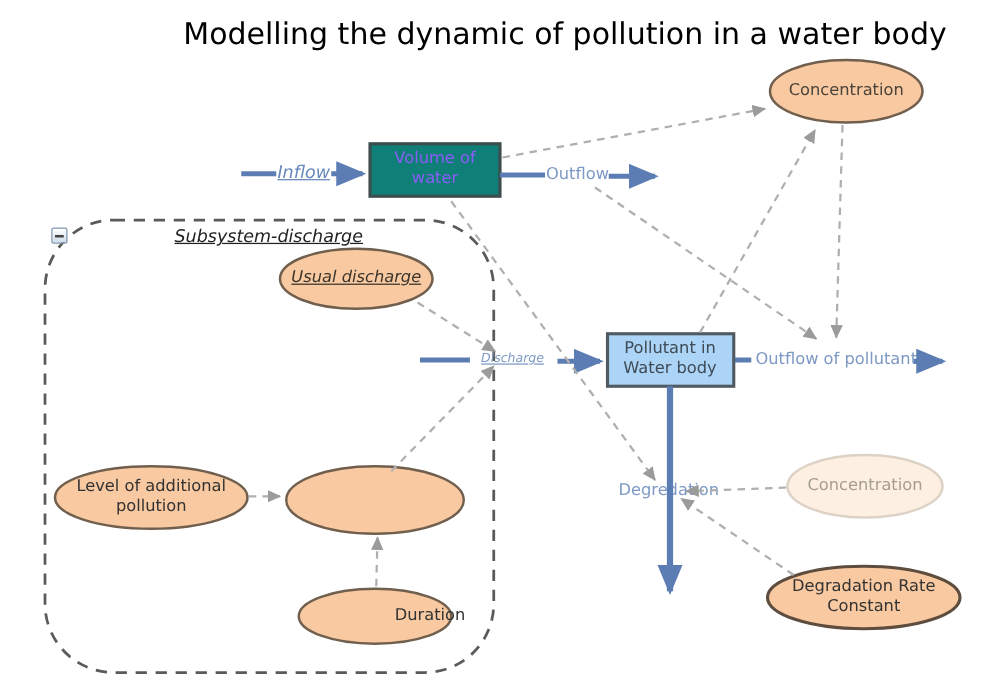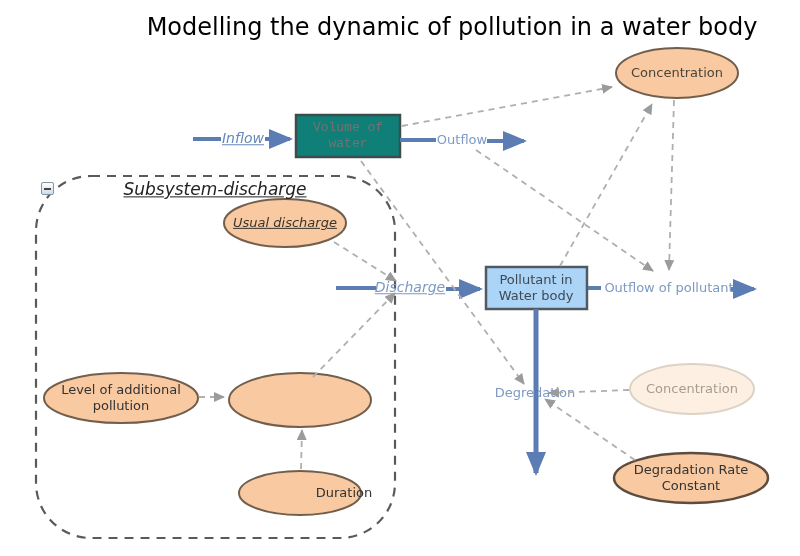--- a/index.html
+++ b/index.html
@@ -21,21 +21,21 @@
   .layer.top{pointer-events:none;}
   .lbl{
     position:absolute;transform:translate(-50%,-50%);
     text-align:center;white-space:nowrap;
     font-size:13px;color:#333;line-height:1.25;z-index:5;
   }
   .lbl .ln{display:block;}
   .title{font-size:24px;color:#000;}
   .comic{font-style:italic;text-decoration:underline;}
   .flowlbl{color:var(--flow-label);}
-  .stocklbl-volume{color:#737373;font-family:Liberation Mono, monospace;}
+  .stocklbl-volume{color:#8b5cf6;}
   .stocklbl-pollutant{color:#3e4a55;}
   .fadedlbl{color:#a69d92;}
   .collapse-icon{
     position:absolute;left:41px;top:182px;width:13px;height:13px;
     box-sizing:border-box;border:1px solid #7f96ad;border-radius:2px;
     background:linear-gradient(#ffffff,#cfdcec);z-index:6;
   }
   .collapse-icon::before{
     content:"";position:absolute;left:2px;top:5px;width:7px;height:2px;background:#444;
   }
@@ -57,21 +57,21 @@
     <ellipse cx="285" cy="223" rx="61" ry="24" style="fill:var(--variable-fill)" stroke="#715f4e" stroke-width="2"></ellipse>
     <ellipse cx="121" cy="398" rx="77" ry="25" style="fill:var(--variable-fill)" stroke="#715f4e" stroke-width="2"></ellipse>
     <ellipse cx="300" cy="400" rx="71" ry="27" style="fill:var(--variable-fill)" stroke="#715f4e" stroke-width="2"></ellipse>
     <ellipse cx="300" cy="493" rx="61" ry="22" style="fill:var(--variable-fill)" stroke="#715f4e" stroke-width="2"></ellipse>
     <ellipse cx="692" cy="389" rx="62" ry="25" style="fill:var(--variable-fill-faded)" stroke="#ddd2c6" stroke-width="2"></ellipse>
     <ellipse cx="691" cy="478" rx="77" ry="25" style="fill:var(--variable-fill)" stroke="#5e4d3e" stroke-width="2.5"></ellipse>
   </svg>
 
   <div class="lbl title" style="left:452px;top:27px;">Modelling the dynamic of pollution in a water body</div>
 
-  <div class="lbl comic" style="left:215px;top:190px;font-size:17px;color:#222;">Subsystem-discharge</div>
+  <div class="lbl comic" style="left:215px;top:190px;font-size:14px;color:#222;">Subsystem-discharge</div>
   <div class="collapse-icon"></div>
 
   <div class="lbl stocklbl-volume" style="left:348px;top:136px;">
     <span class="ln">Volume of</span>
     <span class="ln">water</span>
   </div>
 
   <div class="lbl stocklbl-pollutant" style="left:536px;top:288px;">
     <span class="ln">Pollutant in</span>
     <span class="ln">Water body</span>
@@ -93,21 +93,21 @@
 
   <div class="lbl" style="left:691px;top:478px;">
     <span class="ln">Degradation Rate</span>
     <span class="ln">Constant</span>
   </div>
 
   <div class="lbl comic" style="left:243px;top:139px;font-size:14px;color:#6587ba;">Inflow</div>
 
   <div class="lbl flowlbl" style="left:462px;top:140px;">Outflow</div>
 
-  <div class="lbl comic flowlbl" style="left:410px;top:288px;font-size:14px;">Discharge</div>
+  <div class="lbl comic flowlbl" style="left:410px;top:288px;font-size:10px;">Discharge</div>
 
   <div class="lbl flowlbl" style="left:669px;top:288px;">Outflow of pollutant</div>
 
   <div class="lbl flowlbl" style="left:535px;top:393px;">Degredation</div>
 
   <svg class="layer top" viewBox="0 0 800 556" style="z-index:10">
     <defs>
       <marker id="mGray" markerUnits="userSpaceOnUse" markerWidth="14" markerHeight="12" refX="10" refY="5" orient="auto">
         <path d="M0,0 L11,5 L0,10 Z" fill="#9b9b9b"></path>
       </marker>

